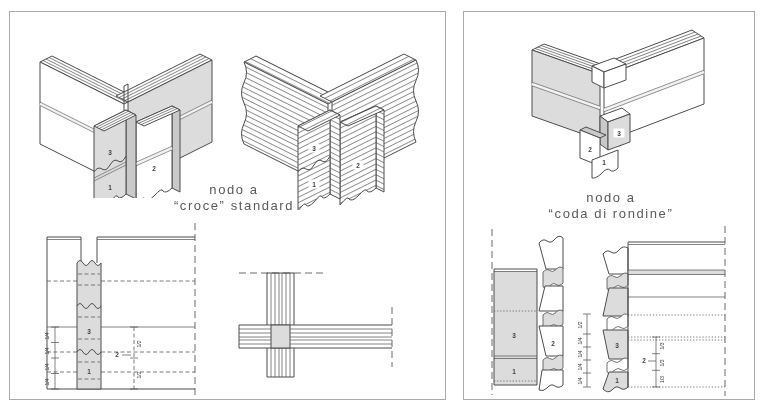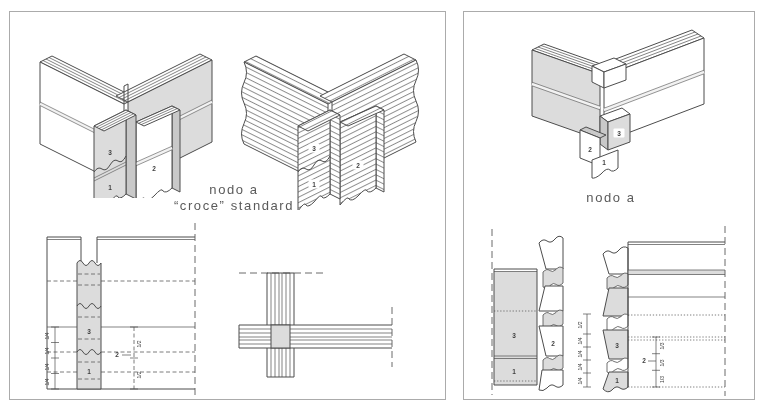--- a/index.html
+++ b/index.html
@@ -266,20 +266,21 @@
       <text class="part" x="68" y="126">2</text>
     </g>
     <g>
       <path class="wh" d="M70,134 L96,124 L96,142 q-5,5 -8,2 q-3,-3 -9,4 q-6,5 -9,4 Z"></path>
       <text class="part" x="82" y="139">1</text>
     </g>
   </svg>
 
   <div class="caption" style="left:27px;top:178px;width:240px">
     <div>nodo a</div>
+    <div>“coda di rondine”</div>
   </div>
 
   <svg class="draw" style="left:22px;top:215px" width="82" height="174" viewBox="0 0 82 174">
     <line class="cut" x1="6" y1="2" x2="6" y2="168"></line>
     <g>
       <rect class="gyf" x="8" y="44.5" width="43" height="113.5"></rect>
       <line class="ln" x1="8" y1="42" x2="51" y2="42"></line>
       <line class="lnt" x1="8" y1="44.5" x2="51" y2="44.5"></line>
       <line class="dot" x1="8" y1="84" x2="51" y2="84"></line>
       <line class="lnt" x1="8" y1="129" x2="51" y2="129"></line>

